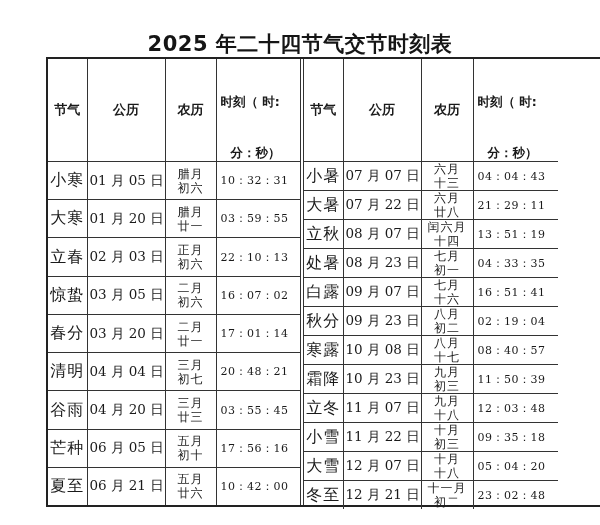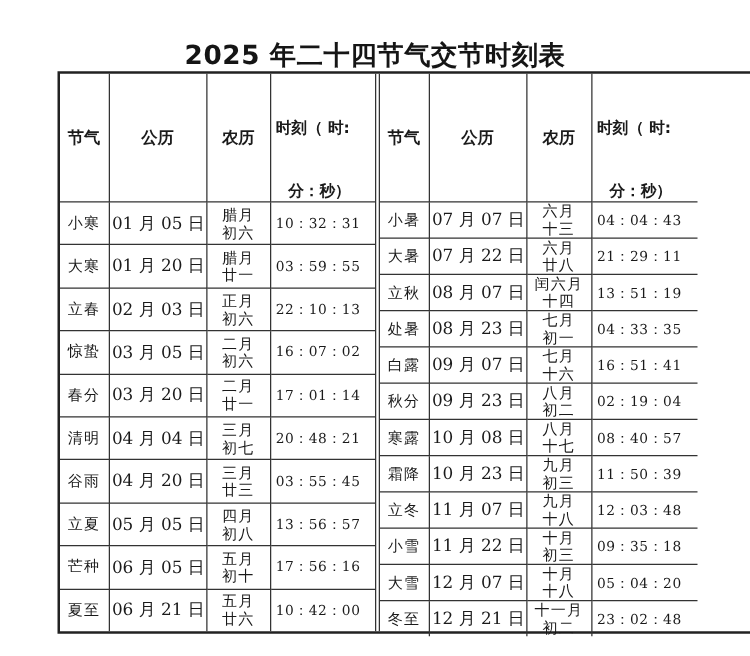--- a/index.html
+++ b/index.html
@@ -11,21 +11,21 @@
   .half.right { width: 254px; border-left: 1px solid #333; margin-left: 2px; }
   table { border-collapse: collapse; width: 100%; height: 100%; table-layout: fixed; }
   td, th { border: 1px solid #333; text-align: center; vertical-align: middle; padding: 0; overflow: hidden; white-space: nowrap; }
   tr td:first-child, tr th:first-child { border-left: none; }
   tr td:last-child, tr th:last-child { border-right: none; }
   thead tr th { border-top: none; height: 40px; font-family: "DejaVu Sans", "Liberation Sans", sans-serif; font-weight: bold; font-size: 13px; }
   tbody tr:last-child td { border-bottom: none; }
   th.time-h { font-size: 12.5px; line-height: 17px; text-align: left; padding-left: 4px; }
   th.time-h span { display: block; margin-top: 34px; }
   th.time-h span.l2 { padding-left: 10px; }
-  td.term { font-size: 12px; letter-spacing: 1px; }
+  td.term { font-size: 16px; letter-spacing: 1px; }
   td.greg { font-size: 13.5px; text-align: left; padding-left: 2px; }
   td.lunar { font-size: 12px; line-height: 14px; letter-spacing: 1px; }
   td.lunar span { display: block; }
   td.time { font-size: 11px; text-align: left; padding-left: 4px; letter-spacing: 0.5px; }
 </style>
 </head>
 <body>
 
 <div class="title">2025 年二十四节气交节时刻表</div>
 
@@ -107,29 +107,20 @@
           <tr>
             <td class="term">谷雨</td>
             <td class="greg">04 月 20 日</td>
             <td class="lunar">
               <span>三月</span>
               <span>廿三</span>
             </td>
             <td class="time">03：55：45</td>
           </tr>
           <tr>
-            <td class="term">立夏</td>
-            <td class="greg">05 月 05 日</td>
-            <td class="lunar">
-              <span>四月</span>
-              <span>初八</span>
-            </td>
-            <td class="time">13：56：57</td>
-          </tr>
-          <tr>
             <td class="term">芒种</td>
             <td class="greg">06 月 05 日</td>
             <td class="lunar">
               <span>五月</span>
               <span>初十</span>
             </td>
             <td class="time">17：56：16</td>
           </tr>
           <tr>
             <td class="term">夏至</td>

